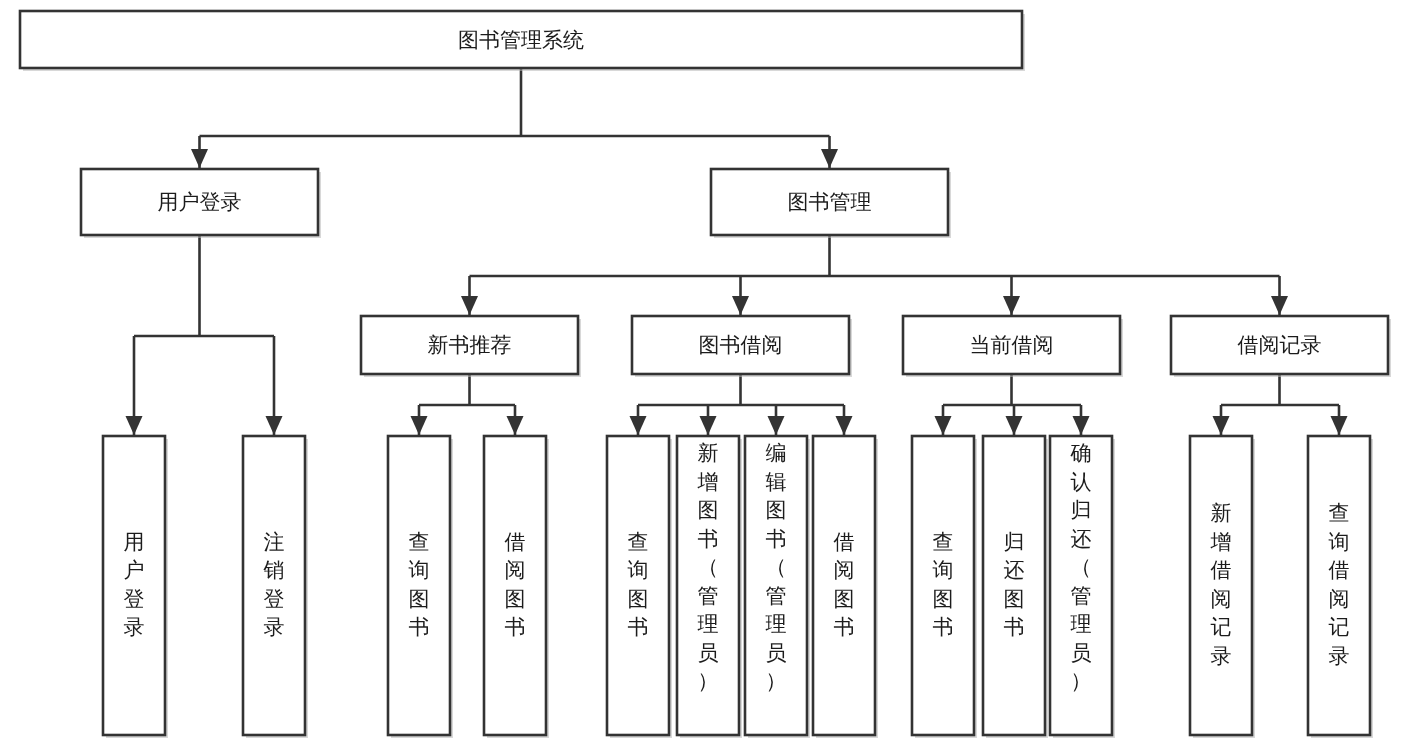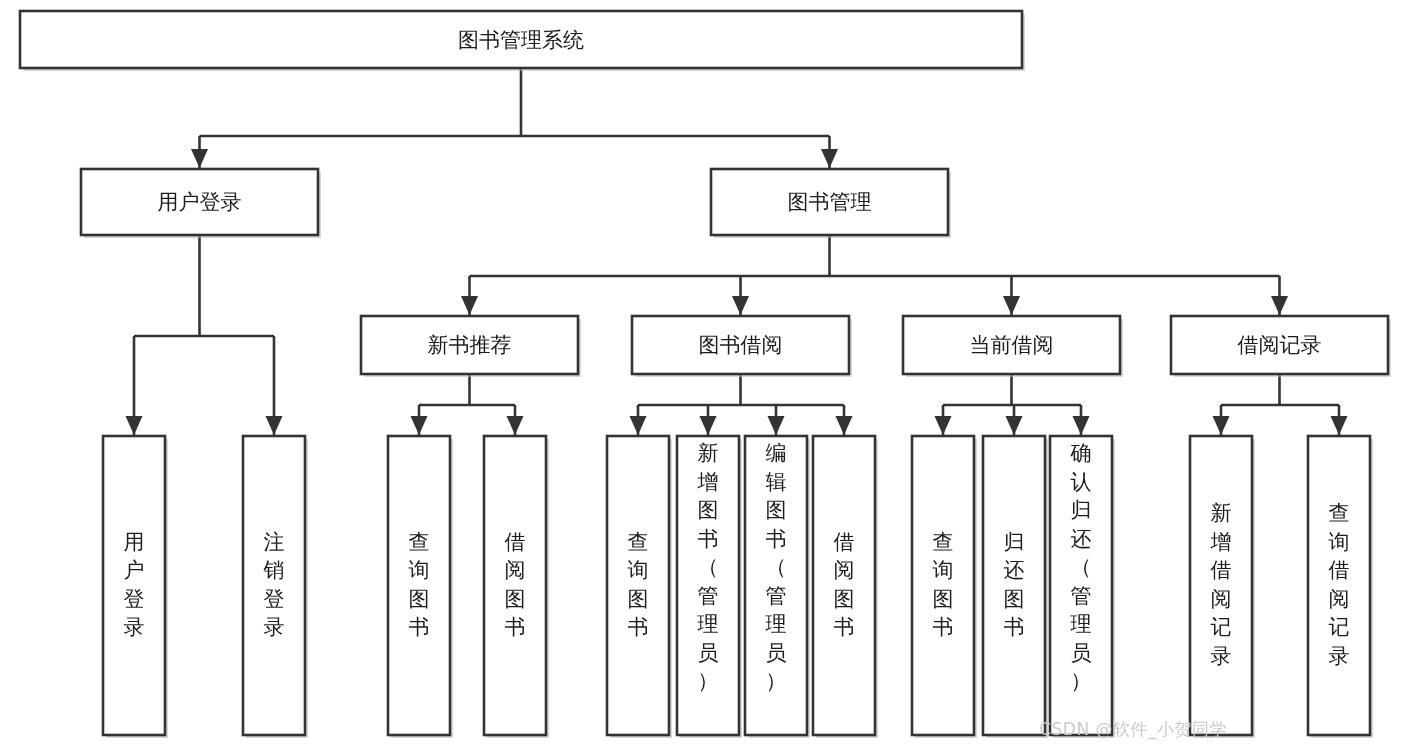--- a/index.html
+++ b/index.html
@@ -225,14 +225,13 @@
           <rect x="1190" y="436" width="62" height="299" class="node-rect"></rect>
           <text x="1221" y="520" class="node-label-v"><tspan x="1221" dy="0">新</tspan><tspan x="1221" dy="28.5">增</tspan><tspan x="1221" dy="28.5">借</tspan><tspan x="1221" dy="28.5">阅</tspan><tspan x="1221" dy="28.5">记</tspan><tspan x="1221" dy="28.5">录</tspan></text>
         </g>
         <g>
           <rect x="1311" y="439" width="62" height="299" class="node-shadow"></rect>
           <rect x="1308" y="436" width="62" height="299" class="node-rect"></rect>
           <text x="1339" y="520" class="node-label-v"><tspan x="1339" dy="0">查</tspan><tspan x="1339" dy="28.5">询</tspan><tspan x="1339" dy="28.5">借</tspan><tspan x="1339" dy="28.5">阅</tspan><tspan x="1339" dy="28.5">记</tspan><tspan x="1339" dy="28.5">录</tspan></text>
         </g>
       </g>
   </svg>
-  <div class="watermark">CSDN @软件_小贺同学</div>
 </div>
 
 </body></html>

